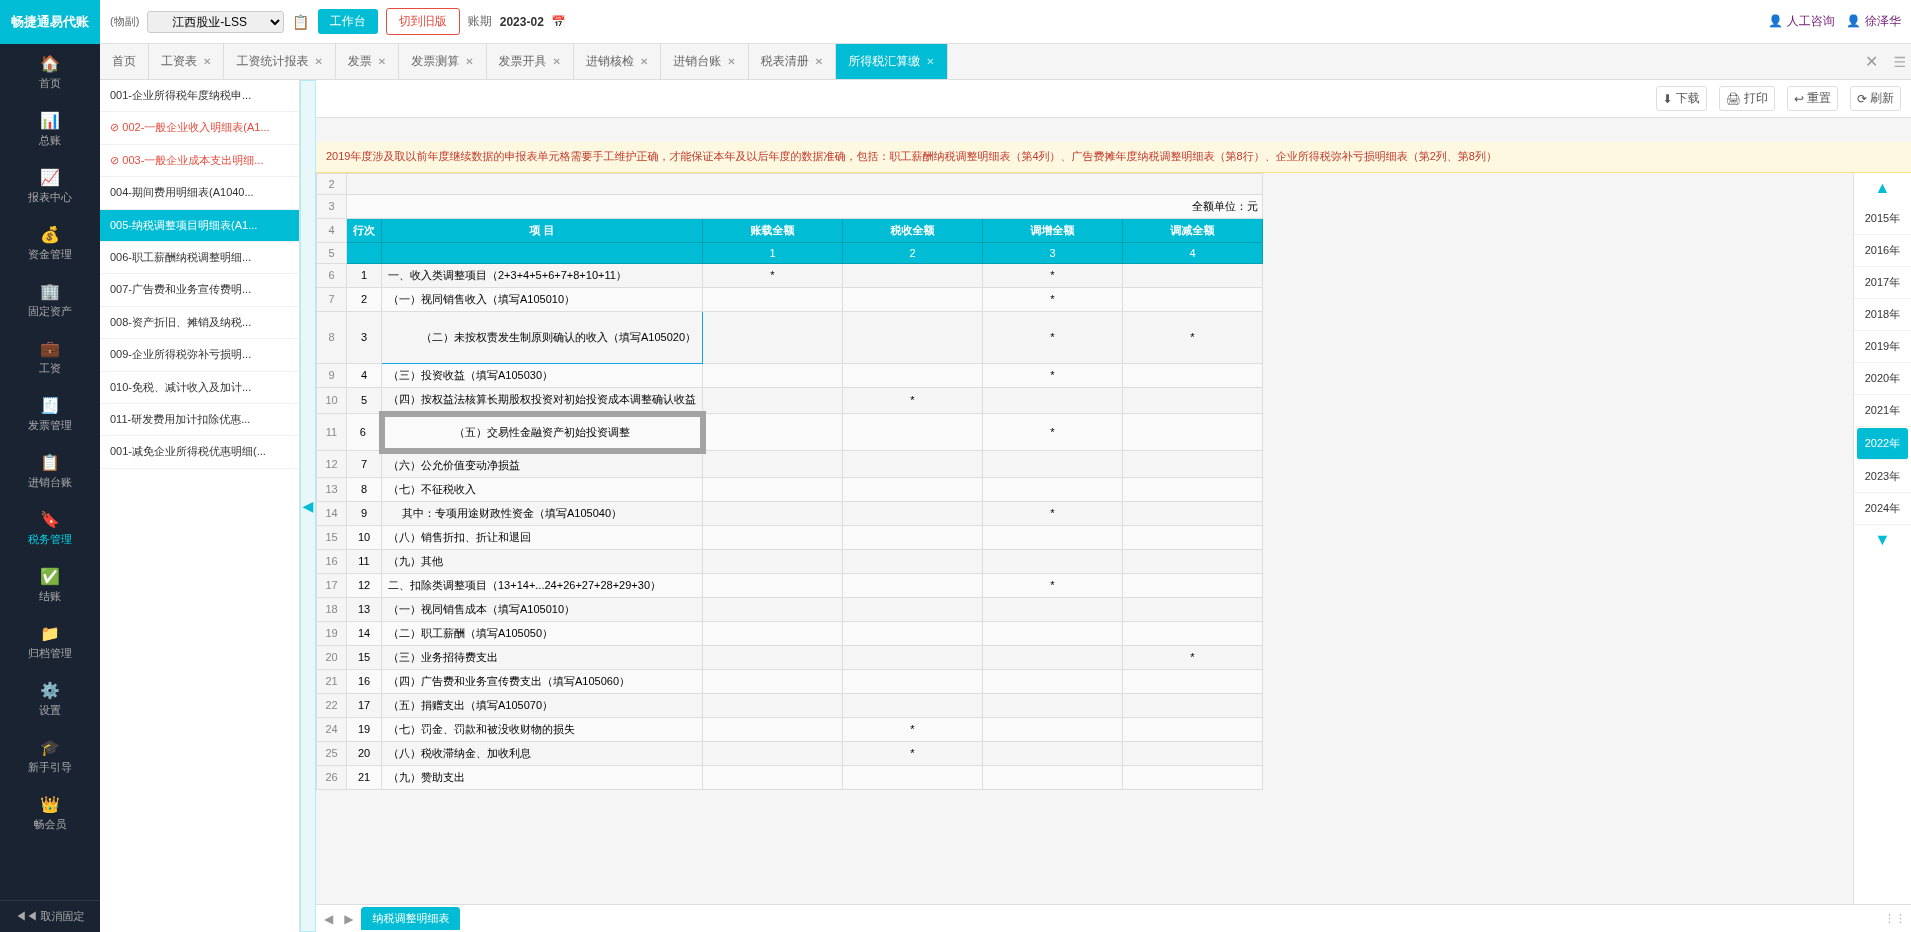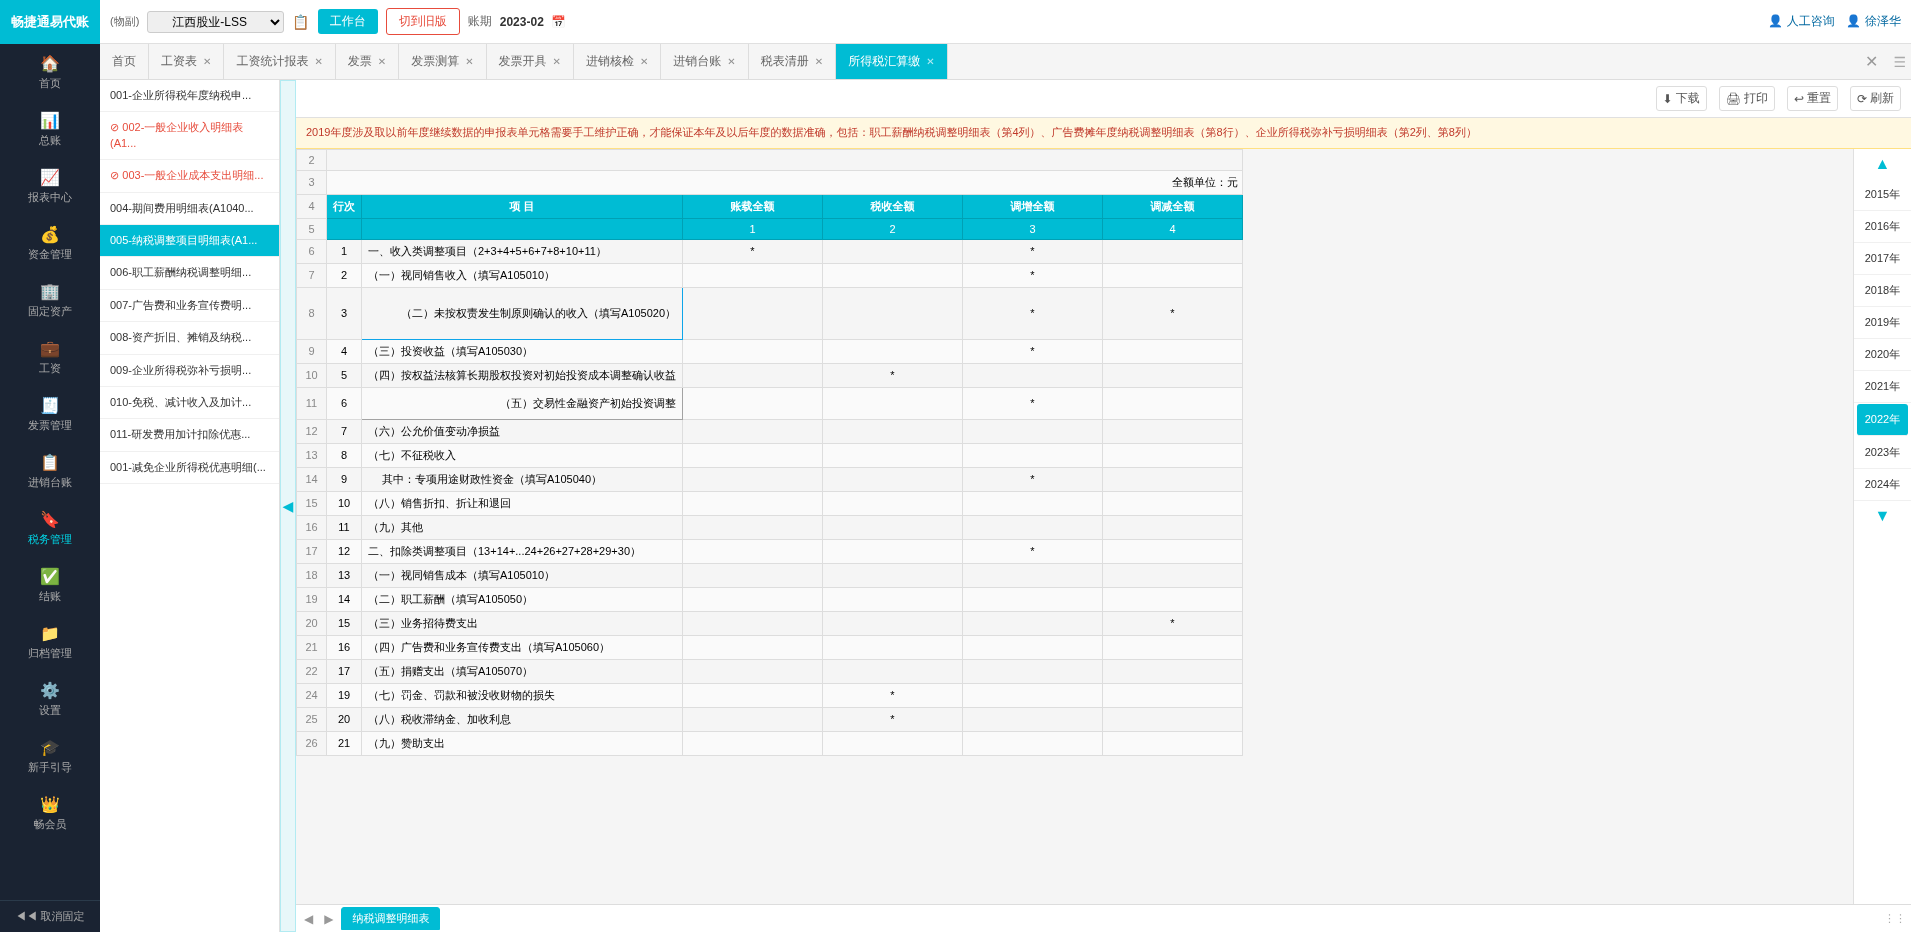--- a/index.html
+++ b/index.html
@@ -13,47 +13,47 @@
     .sidebar-item .icon { font-size: 16px; }
     .sidebar-bottom { margin-top: auto; padding: 8px 5px; border-top: 1px solid #2a3a4a; color: #aaa; font-size: 11px; text-align: center; cursor: pointer; }
 
     
     .main { flex: 1; display: flex; flex-direction: column; overflow: hidden; }
 
     
     .topbar { height: 44px; background: white; display: flex; align-items: center; padding: 0 10px; border-bottom: 1px solid #e0e0e0; gap: 8px; flex-shrink: 0; }
     .topbar-btn { background: #00bcd4; color: white; border: none; padding: 4px 12px; border-radius: 3px; cursor: pointer; font-size: 12px; }
     .topbar-btn-outline { background: white; color: #e74c3c; border: 1px solid #e74c3c; padding: 4px 12px; border-radius: 3px; cursor: pointer; font-size: 12px; }
-    .topbar-right { margin-left: auto; display: flex; align-items: center; gap: 12px; font-size: 12px; color: #0369a1; }
+    .topbar-right { margin-left: auto; display: flex; align-items: center; gap: 12px; font-size: 12px; color: #701a75; }
 
     
     .tabbar { height: 36px; background: #f5f5f5; display: flex; align-items: center; border-bottom: 1px solid #ddd; flex-shrink: 0; overflow-x: auto; }
     .tab { padding: 0 12px; height: 36px; display: flex; align-items: center; gap: 6px; cursor: pointer; font-size: 12px; color: #666; border-right: 1px solid #ddd; white-space: nowrap; }
     .tab.active { background: #00bcd4; color: white; }
     .tab .close-btn { font-size: 10px; cursor: pointer; opacity: 0.7; }
     .tabbar-close-all { margin-left: auto; padding: 0 10px; color: #999; cursor: pointer; font-size: 16px; }
 
     
     .content { flex: 1; display: flex; overflow: hidden; }
 
     
-    .left-panel { width: 180px; background: white; border-right: 1px solid #e0e0e0; display: flex; flex-direction: column; flex-shrink: 0; overflow-y: auto; }
+    .left-panel { width: 200px; background: white; border-right: 1px solid #e0e0e0; display: flex; flex-direction: column; flex-shrink: 0; overflow-y: auto; }
     .left-item { padding: 8px 10px; font-size: 11px; color: #333; cursor: pointer; border-bottom: 1px solid #f0f0f0; line-height: 1.4; }
     .left-item.active { background: #00bcd4; color: white; }
     .left-item.error { color: #e74c3c; }
 
     
     .right-content { flex: 1; display: flex; flex-direction: column; overflow: hidden; background: #f5f5f5; }
 
     
     .toolbar { display: flex; align-items: center; justify-content: flex-end; padding: 6px 10px; background: white; border-bottom: 1px solid #e0e0e0; gap: 12px; }
     .toolbar-btn { display: flex; align-items: center; gap: 3px; font-size: 12px; color: #555; cursor: pointer; padding: 3px 6px; border: 1px solid #ddd; border-radius: 3px; background: white; }
 
     
-    .warning-bar { background: #fff8e1; border-bottom: 1px solid #ffe082; padding: 6px 10px; font-size: 11px; color: #c0392b; line-height: 1.6; }
+    .warning-bar { background: #fff8e1; border-bottom: 1px solid #ffe082; padding: 6px 10px; font-size: 11px; color: #c0392b; line-height: 1.6; margin-top: 24px; }
 
     
     .sheet-area { flex: 1; display: flex; overflow: hidden; }
     .sheet-main { flex: 1; overflow: auto; position: relative; }
 
     
     .year-panel { width: 58px; background: white; border-left: 1px solid #e0e0e0; display: flex; flex-direction: column; align-items: center; overflow-y: auto; flex-shrink: 0; }
     .year-nav-btn { width: 100%; display: flex; align-items: center; justify-content: center; padding: 6px 0; cursor: pointer; color: #00bcd4; font-size: 16px; }
     .year-item { width: 100%; padding: 8px 4px; text-align: center; font-size: 11px; color: #333; cursor: pointer; border-bottom: 1px solid #f0f0f0; }
     .year-item.active { background: #00bcd4; color: white; border-radius: 3px; margin: 1px 3px; width: calc(100% - 6px); }
@@ -348,21 +348,21 @@
                 <td style="border:1px solid #ddd;text-align:center;">5</td>
                 <td style="border:1px solid #ddd;text-align:left;padding:4px 6px;">（四）按权益法核算长期股权投资对初始投资成本调整确认收益</td>
                 <td style="border:1px solid #ddd;"></td>
                 <td style="border:1px solid #ddd;text-align:center;">*</td>
                 <td style="border:1px solid #ddd;"></td>
                 <td style="border:1px solid #ddd;"></td>
               </tr>
               <tr>
                 <td class="row-num-col">11</td>
                 <td style="border:1px solid #ddd;text-align:center;">6</td>
-                <td style="border:1px solid #a3a3a3;text-align:right;padding:8px 6px;">（五）交易性金融资产初始投资调整</td>
+                <td style="border:6px solid #a3a3a3;text-align:center;padding:8px 6px;">（五）交易性金融资产初始投资调整</td>
                 <td style="border:1px solid #ddd;"></td>
                 <td style="border:1px solid #ddd;"></td>
                 <td style="border:1px solid #ddd;text-align:center;">*</td>
                 <td style="border:1px solid #ddd;"></td>
               </tr>
               <tr>
                 <td class="row-num-col">12</td>
                 <td style="border:1px solid #ddd;text-align:center;">7</td>
                 <td style="border:1px solid #ddd;text-align:left;padding:4px 6px;">（六）公允价值变动净损益</td>
                 <td style="border:1px solid #ddd;"></td>

